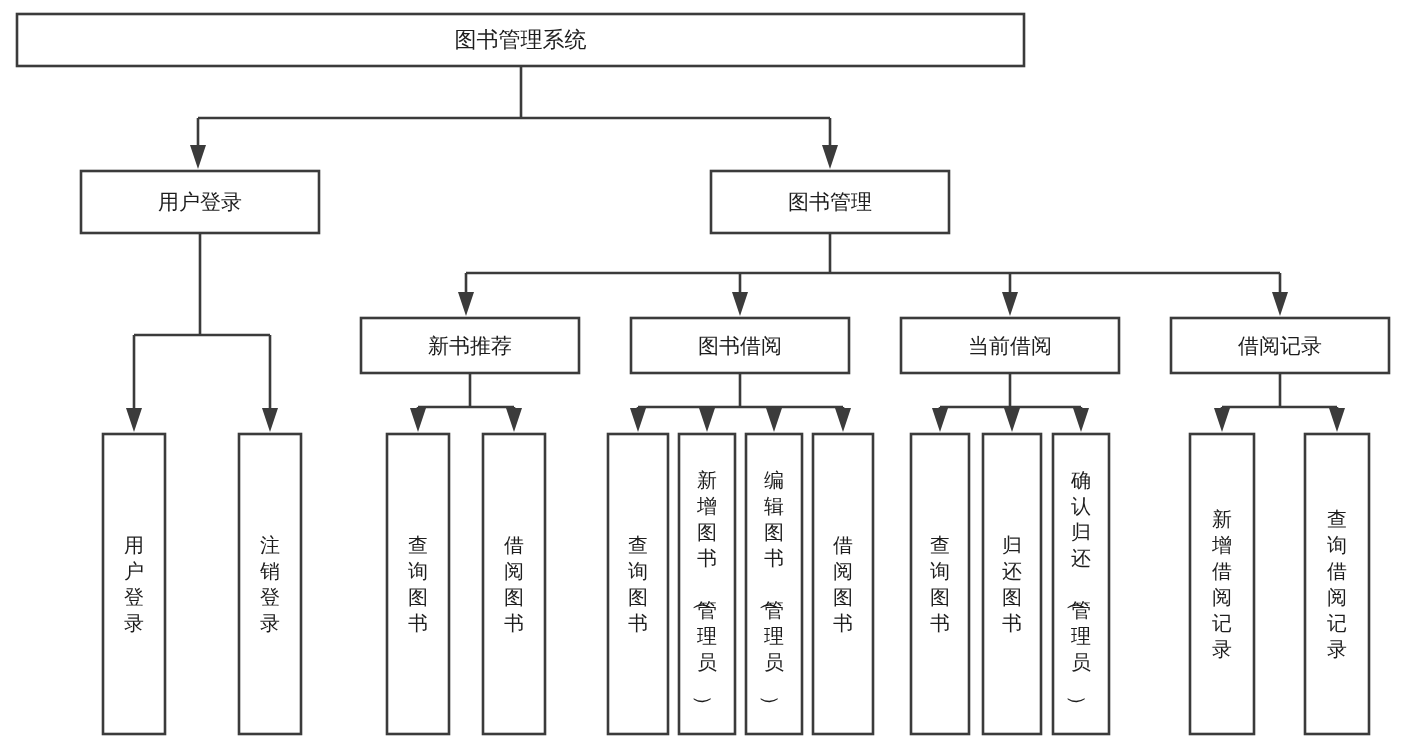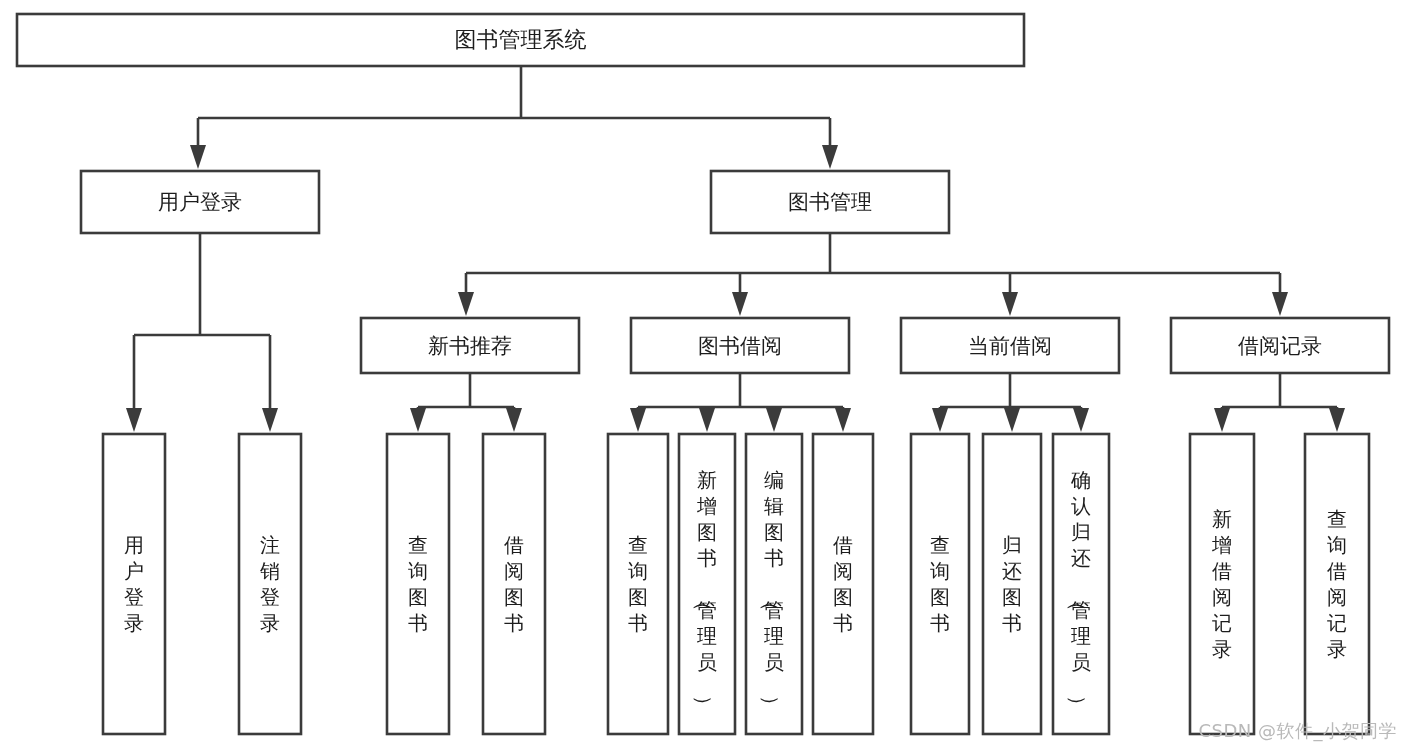--- a/index.html
+++ b/index.html
@@ -174,15 +174,14 @@
           <rect x="1190" y="434" width="64" height="300" class="node-rect"></rect>
           <text x="1222" y="526.28" class="vlabel"><tspan x="1222" dy="0">新</tspan><tspan x="1222" dy="26">增</tspan><tspan x="1222" dy="26">借</tspan><tspan x="1222" dy="26">阅</tspan><tspan x="1222" dy="26">记</tspan><tspan x="1222" dy="26">录</tspan></text>
         </g>
         <g>
           <rect x="1305" y="434" width="64" height="300" class="node-rect"></rect>
           <text x="1337" y="526.28" class="vlabel"><tspan x="1337" dy="0">查</tspan><tspan x="1337" dy="26">询</tspan><tspan x="1337" dy="26">借</tspan><tspan x="1337" dy="26">阅</tspan><tspan x="1337" dy="26">记</tspan><tspan x="1337" dy="26">录</tspan></text>
         </g>
       </g>
   </svg>
 
-  <div class="watermark">CSDN @软件_小贺同学</div>
 
 </div>
 
 </body></html>

